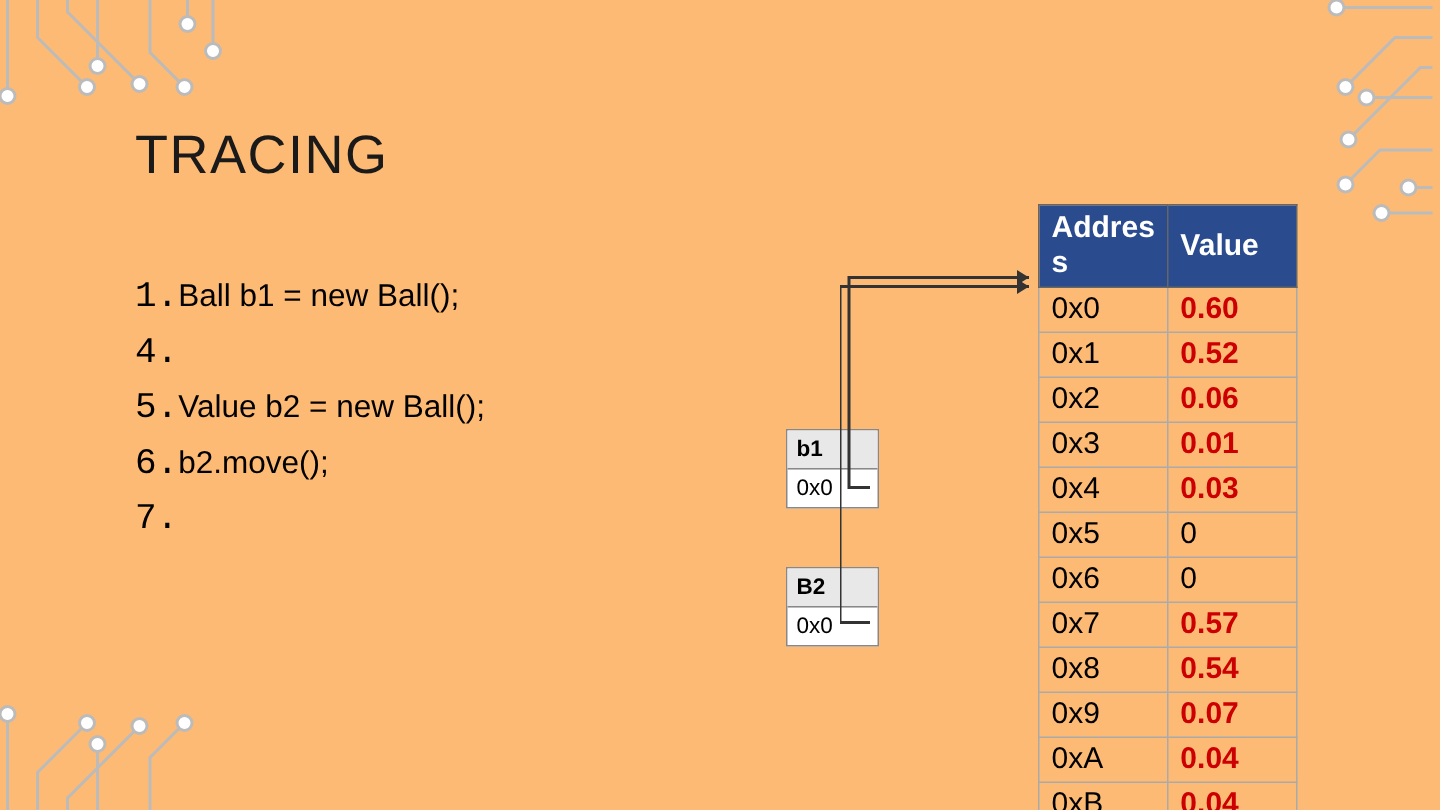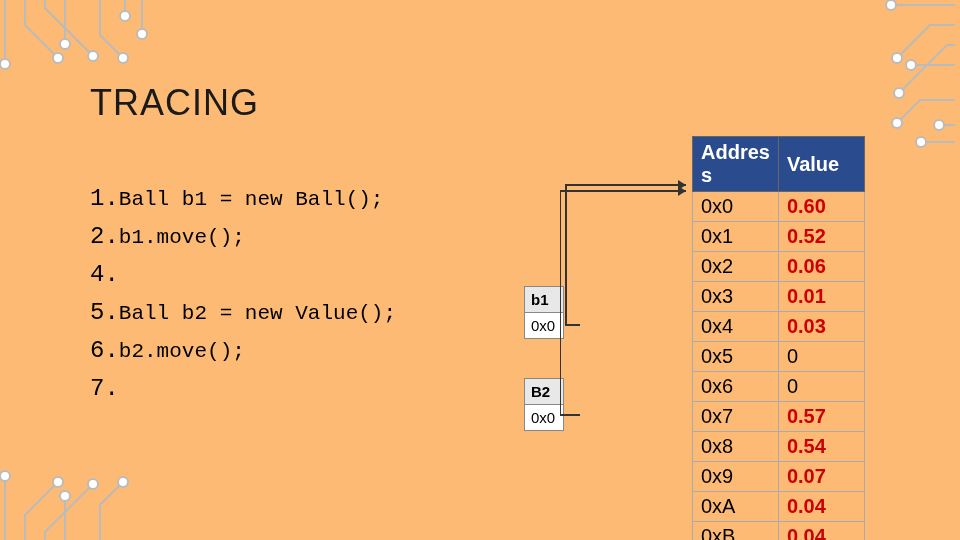--- a/index.html
+++ b/index.html
@@ -3,24 +3,24 @@
 <meta charset="utf-8">
 <style>
   * { margin: 0; padding: 0; box-sizing: border-box; }
   html, body { width: 960px; height: 540px; overflow: hidden; font-family: Arial, sans-serif; background: #fff; }
   .slide { position: relative; width: 960px; height: 540px; background: #fdba74; }
   .circuit { position: absolute; stroke: #bbb; stroke-width: 2; fill: none; }
   .circuit circle { fill: #fff; stroke: #bbb; stroke-width: 2; }
   .title { position: absolute; left: 90px; top: 82px; font-size: 36px; letter-spacing: 1px; color: #1a1a1a; font-weight: 400; font-family: Arial, sans-serif; }
   .code { position: absolute; left: 90px; top: 180px; font-size: 21px; line-height: 36px; }
   .code .num { font-family: 'Courier New', monospace; font-size: 24px; }
-  .code .txt { font-family: Liberation Mono, monospace; }
+  .code .txt { font-family: Liberation Sans, sans-serif; }
   .hl { display: inline-block; background: rgba(100,120,200,0.15); border: 2px solid #2a4b8d; padding: 0 4px; }
   
-  .varbox { position: absolute; border: 1px solid #888; background: #fff; font-size: 15px; width: 40px; }
+  .varbox { position: absolute; border: 1px solid #888; background: #fff; font-size: 15px; width: 62px; }
   .varbox .head { background: #e8e8e8; border-bottom: 1px solid #888; padding: 4px 6px; font-weight: bold; }
   .varbox .val  { padding: 4px 6px; }
   
   .arrow { position: absolute; stroke: #333; stroke-width: 2; fill: none; }
   .arrow .head { fill: #333; stroke: none; }
   
   .mem { position: absolute; border-collapse: collapse; font-size: 20px; }
   .mem th { background: #2a4b8d; color: #fff; text-align: left; padding: 4px 8px; border: 1px solid #666; font-weight: bold; }
   .mem td { border: 1px solid #aaa; padding: 3px 8px; }
   .mem .red { color: #cc0000; font-weight: 600; }
@@ -71,23 +71,22 @@
   <path d="M65 180 v-40"></path>
       <circle cx="65" cy="136" r="5"></circle>
   <path d="M100 180 v-35 l20 -20"></path>
       <circle cx="123" cy="122" r="5"></circle>
 </svg>
 
 <h1 class="title">TRACING</h1>
 
 <div class="code" id="code">
       <div><span class="num">1.</span><span class="txt">Ball b1 = new Ball();</span></div>
-      <div><span class="num">2.</span><span class="txt">b1.move();</span></div>
       <div><span class="num">4.</span><span class="txt"></span></div>
-      <div><span class="num">5.</span><span class="txt">Ball b2 = new Value();</span></div>
+      <div><span class="num">5.</span><span class="txt">Value b2 = new Ball();</span></div>
       <div><span class="num">6.</span><span class="txt">b2.move();</span></div>
       <div><span class="num">7.</span><span class="txt"></span></div>
     </div>
 
 <div class="varbox" style="left:524px; top:286px;">
   <div class="head">b1</div>
   <div class="val">0x0</div>
 </div>
 <div class="varbox" style="left:524px; top:378px;">
   <div class="head">B2</div>

